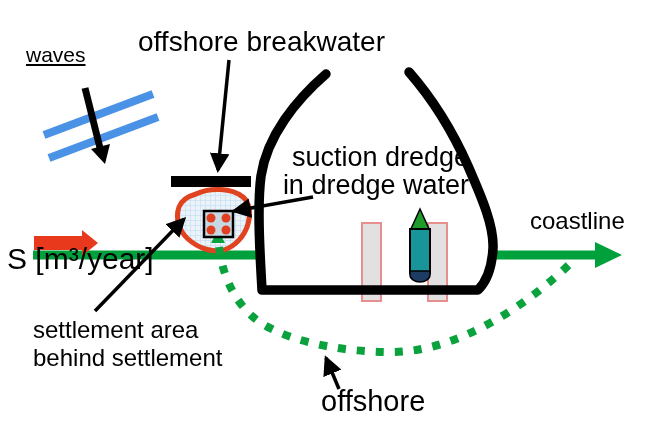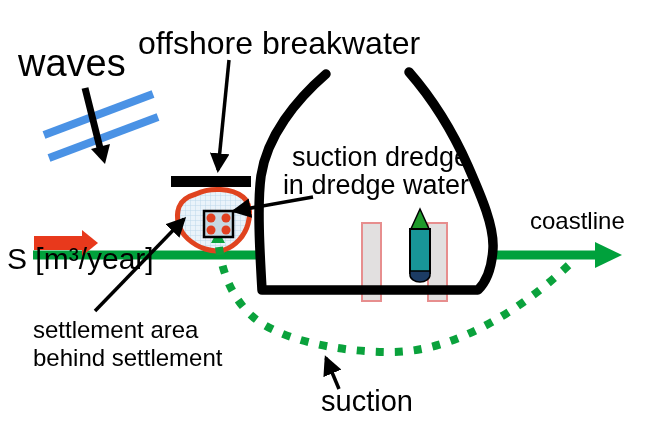--- a/index.html
+++ b/index.html
@@ -11,22 +11,22 @@
     color:#000;
     overflow:hidden;
   }
   #stage svg{position:absolute;left:0;top:0;}
   .lbl{
     position:absolute;
     white-space:nowrap;
     color:#000;
     line-height:1.04;
   }
-  .lbl-waves            {left:18px;  top:44px;  font-size:38px;}
-  .lbl-offshore         {left:138px; top:27px;  font-size:32px;}
+  .lbl-waves            {left:26px;  top:44px;  font-size:21px;text-decoration:underline;}
+  .lbl-offshore         {left:138px; top:27px;  font-size:28px;}
   .lbl-suction          {left:269px; top:143px; width:200px; font-size:27px; text-align:right; white-space:normal;}
   .lbl-sediment         {left:7px;   top:197px; font-size:30px;margin-top:46px;}
   .lbl-coastline        {left:530px; top:209px; font-size:24px;}
   .lbl-settlement       {left:33px;  top:316px; font-size:24px; line-height:1.18;}
   .lbl-pipeline         {left:321px; top:386px; font-size:29px;}
 </style>
 </head>
 <body>
 
 <div id="stage">
@@ -126,15 +126,15 @@
 
   <div class="lbl lbl-sediment">S [m³/year]</div>
 
   <div class="lbl lbl-coastline">coastline</div>
 
   <div class="lbl lbl-settlement">
     <span>settlement area</span><br>
     <span>behind settlement</span>
   </div>
 
-  <div class="lbl lbl-pipeline">suction</div>
+  <div class="lbl lbl-pipeline">offshore</div>
 
 </div>
 
 </body></html>

